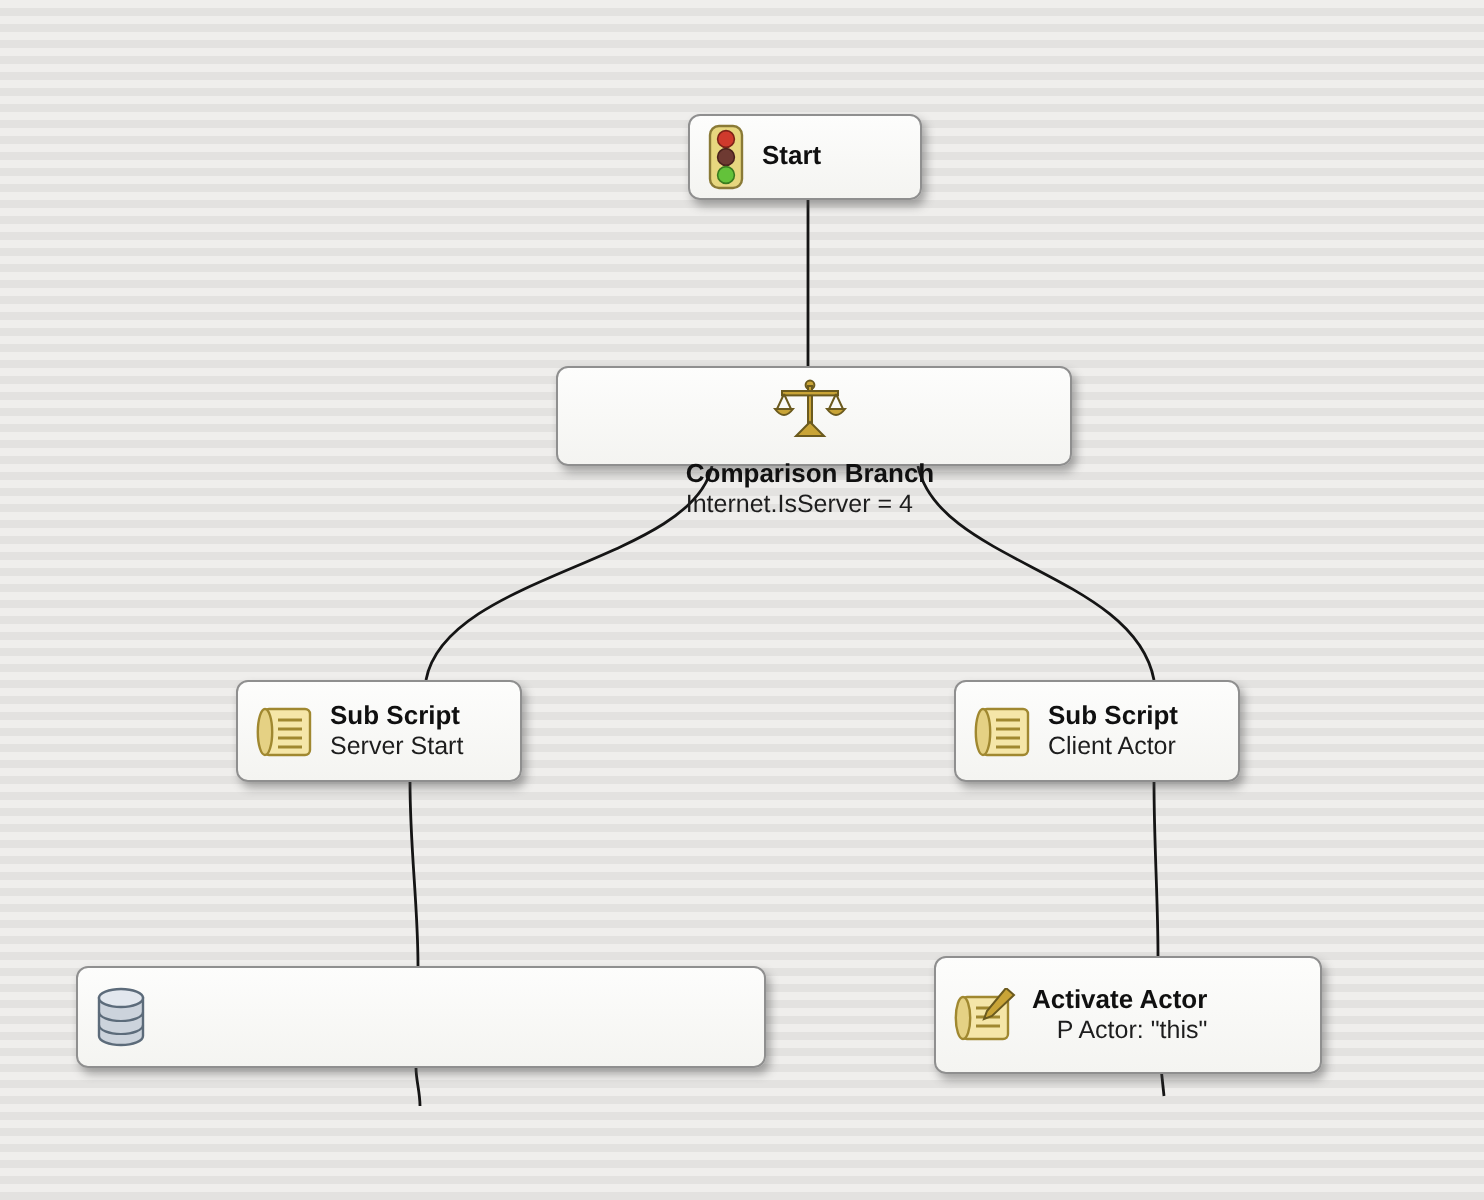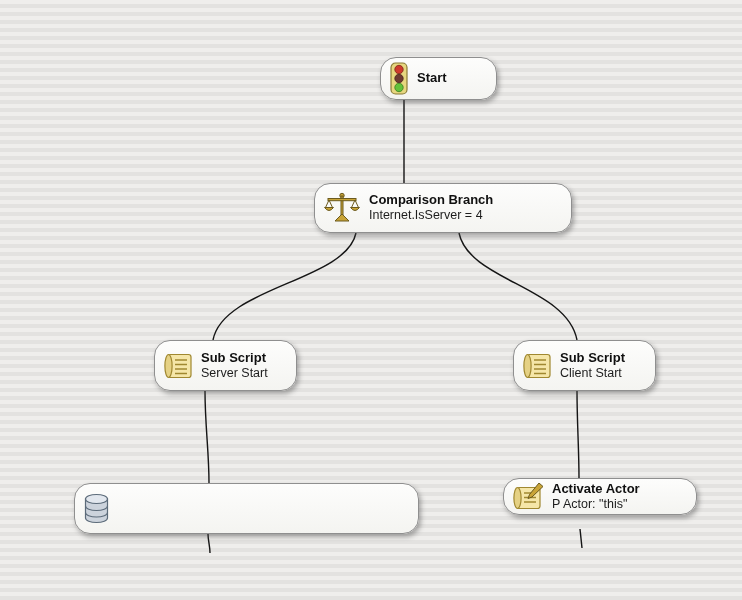--- a/index.html
+++ b/index.html
@@ -14,36 +14,35 @@
   }
   .edges{position:absolute;left:0;top:0;width:742px;height:600px;}
   .edges path{fill:none;stroke:#151515;stroke-width:1.4px;}
   .node{
     position:absolute;
     display:flex;align-items:center;gap:8px;
     padding:5px 12px 5px 8px;
     box-sizing:border-box;
     background:linear-gradient(180deg,#fdfdfc,#f4f4f1);
     border:1px solid #8f8f8f;
-    border-radius:16px;
+    border-radius:6px;
     box-shadow:2px 3px 5px rgba(70,70,70,0.45);
     cursor:default;
-    margin-left:36px;
   }
   .node-text{display:flex;flex-direction:column;justify-content:center;line-height:1.25;}
   .node-title{font-size:13px;font-weight:bold;color:#101010;white-space:nowrap;}
   .node-subtitle{font-size:12.5px;color:#1d1d1d;white-space:nowrap;}
   .icon{display:flex;align-items:center;justify-content:center;flex:0 0 auto;}
 
   .n-start{left:344px;top:57px;width:117px;height:43px;}
-  .n-comparison{left:278px;top:183px;width:258px;height:50px;}
+  .n-comparison{left:278px;top:183px;width:258px;height:50px;flex-direction:column;}
   .n-sub-server{left:118px;top:340px;width:143px;height:51px;}
   .n-sub-client{left:477px;top:340px;width:143px;height:51px;}
   .n-finish{left:38px;top:483px;width:345px;height:51px;}
-  .n-activate{left:467px;top:478px;width:194px;height:37px;}
+  .n-activate{left:467px;top:478px;width:194px;height:59px;text-align:right;}
 </style>
 </head>
 <body>
 
 <div class="canvas">
 
   <svg class="edges" viewBox="0 0 742 600">
     <path d="M 404 100 L 404 183"></path>
     <path d="M 356 233 C 346 281, 223 287, 213 340"></path>
     <path d="M 459 233 C 469 281, 567 287, 577 340"></path>
@@ -115,21 +114,21 @@
         <g stroke="#a08830" stroke-width="1.5">
           <line x1="12" y1="8" x2="24" y2="8"></line>
           <line x1="12" y1="12.5" x2="24" y2="12.5"></line>
           <line x1="12" y1="17" x2="24" y2="17"></line>
           <line x1="12" y1="21.5" x2="24" y2="21.5"></line>
         </g>
       </svg>
     </span>
     <div class="node-text">
       <span class="node-title">Sub Script</span>
-      <span class="node-subtitle">Client Start</span>
+      <span class="node-subtitle">Client Actor</span>
     </div>
   </div>
 
   <div class="node n-finish">
     <span class="icon">
       <svg width="27" height="31" viewBox="0 0 27 31">
         <path d="M2.5 6 V25 A11 4.5 0 0 0 24.5 25 V6 Z" fill="#ccd3dc" stroke="#5c6b7a" stroke-width="1.2"></path>
         <ellipse cx="13.5" cy="6" rx="11" ry="4.5" fill="#e2e7ee" stroke="#5c6b7a" stroke-width="1.2"></ellipse>
         <path d="M2.5 13 A11 4.5 0 0 0 24.5 13" fill="none" stroke="#5c6b7a" stroke-width="1.1"></path>
         <path d="M2.5 19.5 A11 4.5 0 0 0 24.5 19.5" fill="none" stroke="#5c6b7a" stroke-width="1.1"></path>

